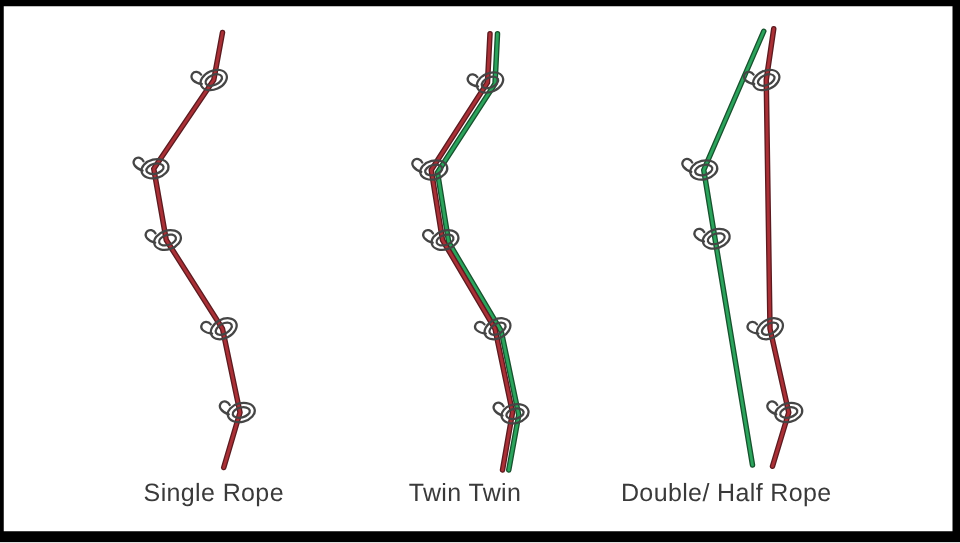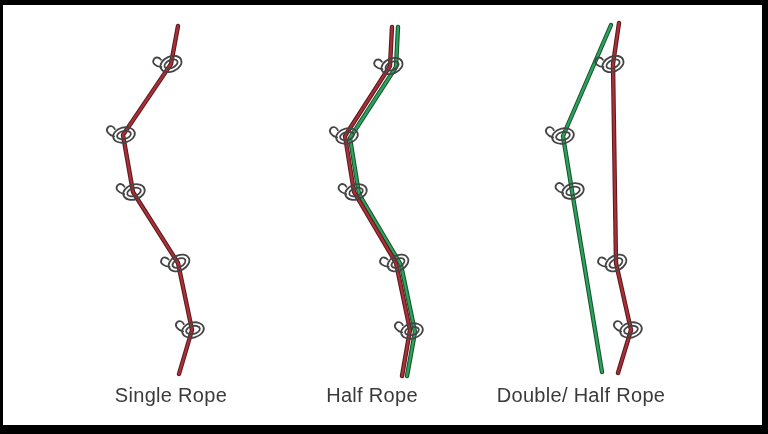--- a/index.html
+++ b/index.html
@@ -82,17 +82,17 @@
         <path d="M 619,23 L 613,64 L 616,263 L 631,330 L 618,373" fill="none" stroke="#a93036" stroke-width="2.3" stroke-linejoin="round" stroke-linecap="round"></path>
         <use href="#carabiner" xlink:href="#carabiner" transform="translate(613,64) rotate(-24)"></use>
         <use href="#carabiner" xlink:href="#carabiner" transform="translate(563,136) rotate(-14)"></use>
         <use href="#carabiner" xlink:href="#carabiner" transform="translate(573,191) rotate(-18)"></use>
         <use href="#carabiner" xlink:href="#carabiner" transform="translate(616,263) rotate(-28)"></use>
         <use href="#carabiner" xlink:href="#carabiner" transform="translate(631,330) rotate(-14)"></use>
       </g>
     </svg>
 
   <div class="rope-label" style="left: 171px; color: rgb(58, 58, 58);">Single Rope</div>
-  <div class="rope-label" style="left: 372px; color: rgb(58, 58, 58);">Half Rope</div>
+  <div class="rope-label" style="left: 372px; color: rgb(58, 58, 58);">Twin Twin</div>
   <div class="rope-label" style="left: 581px; color: rgb(58, 58, 58);">Double/ Half Rope</div>
 
   <div class="border-overlay" style="border-color: rgb(0, 0, 0);"></div>
 </div>
 
 </body></html>

